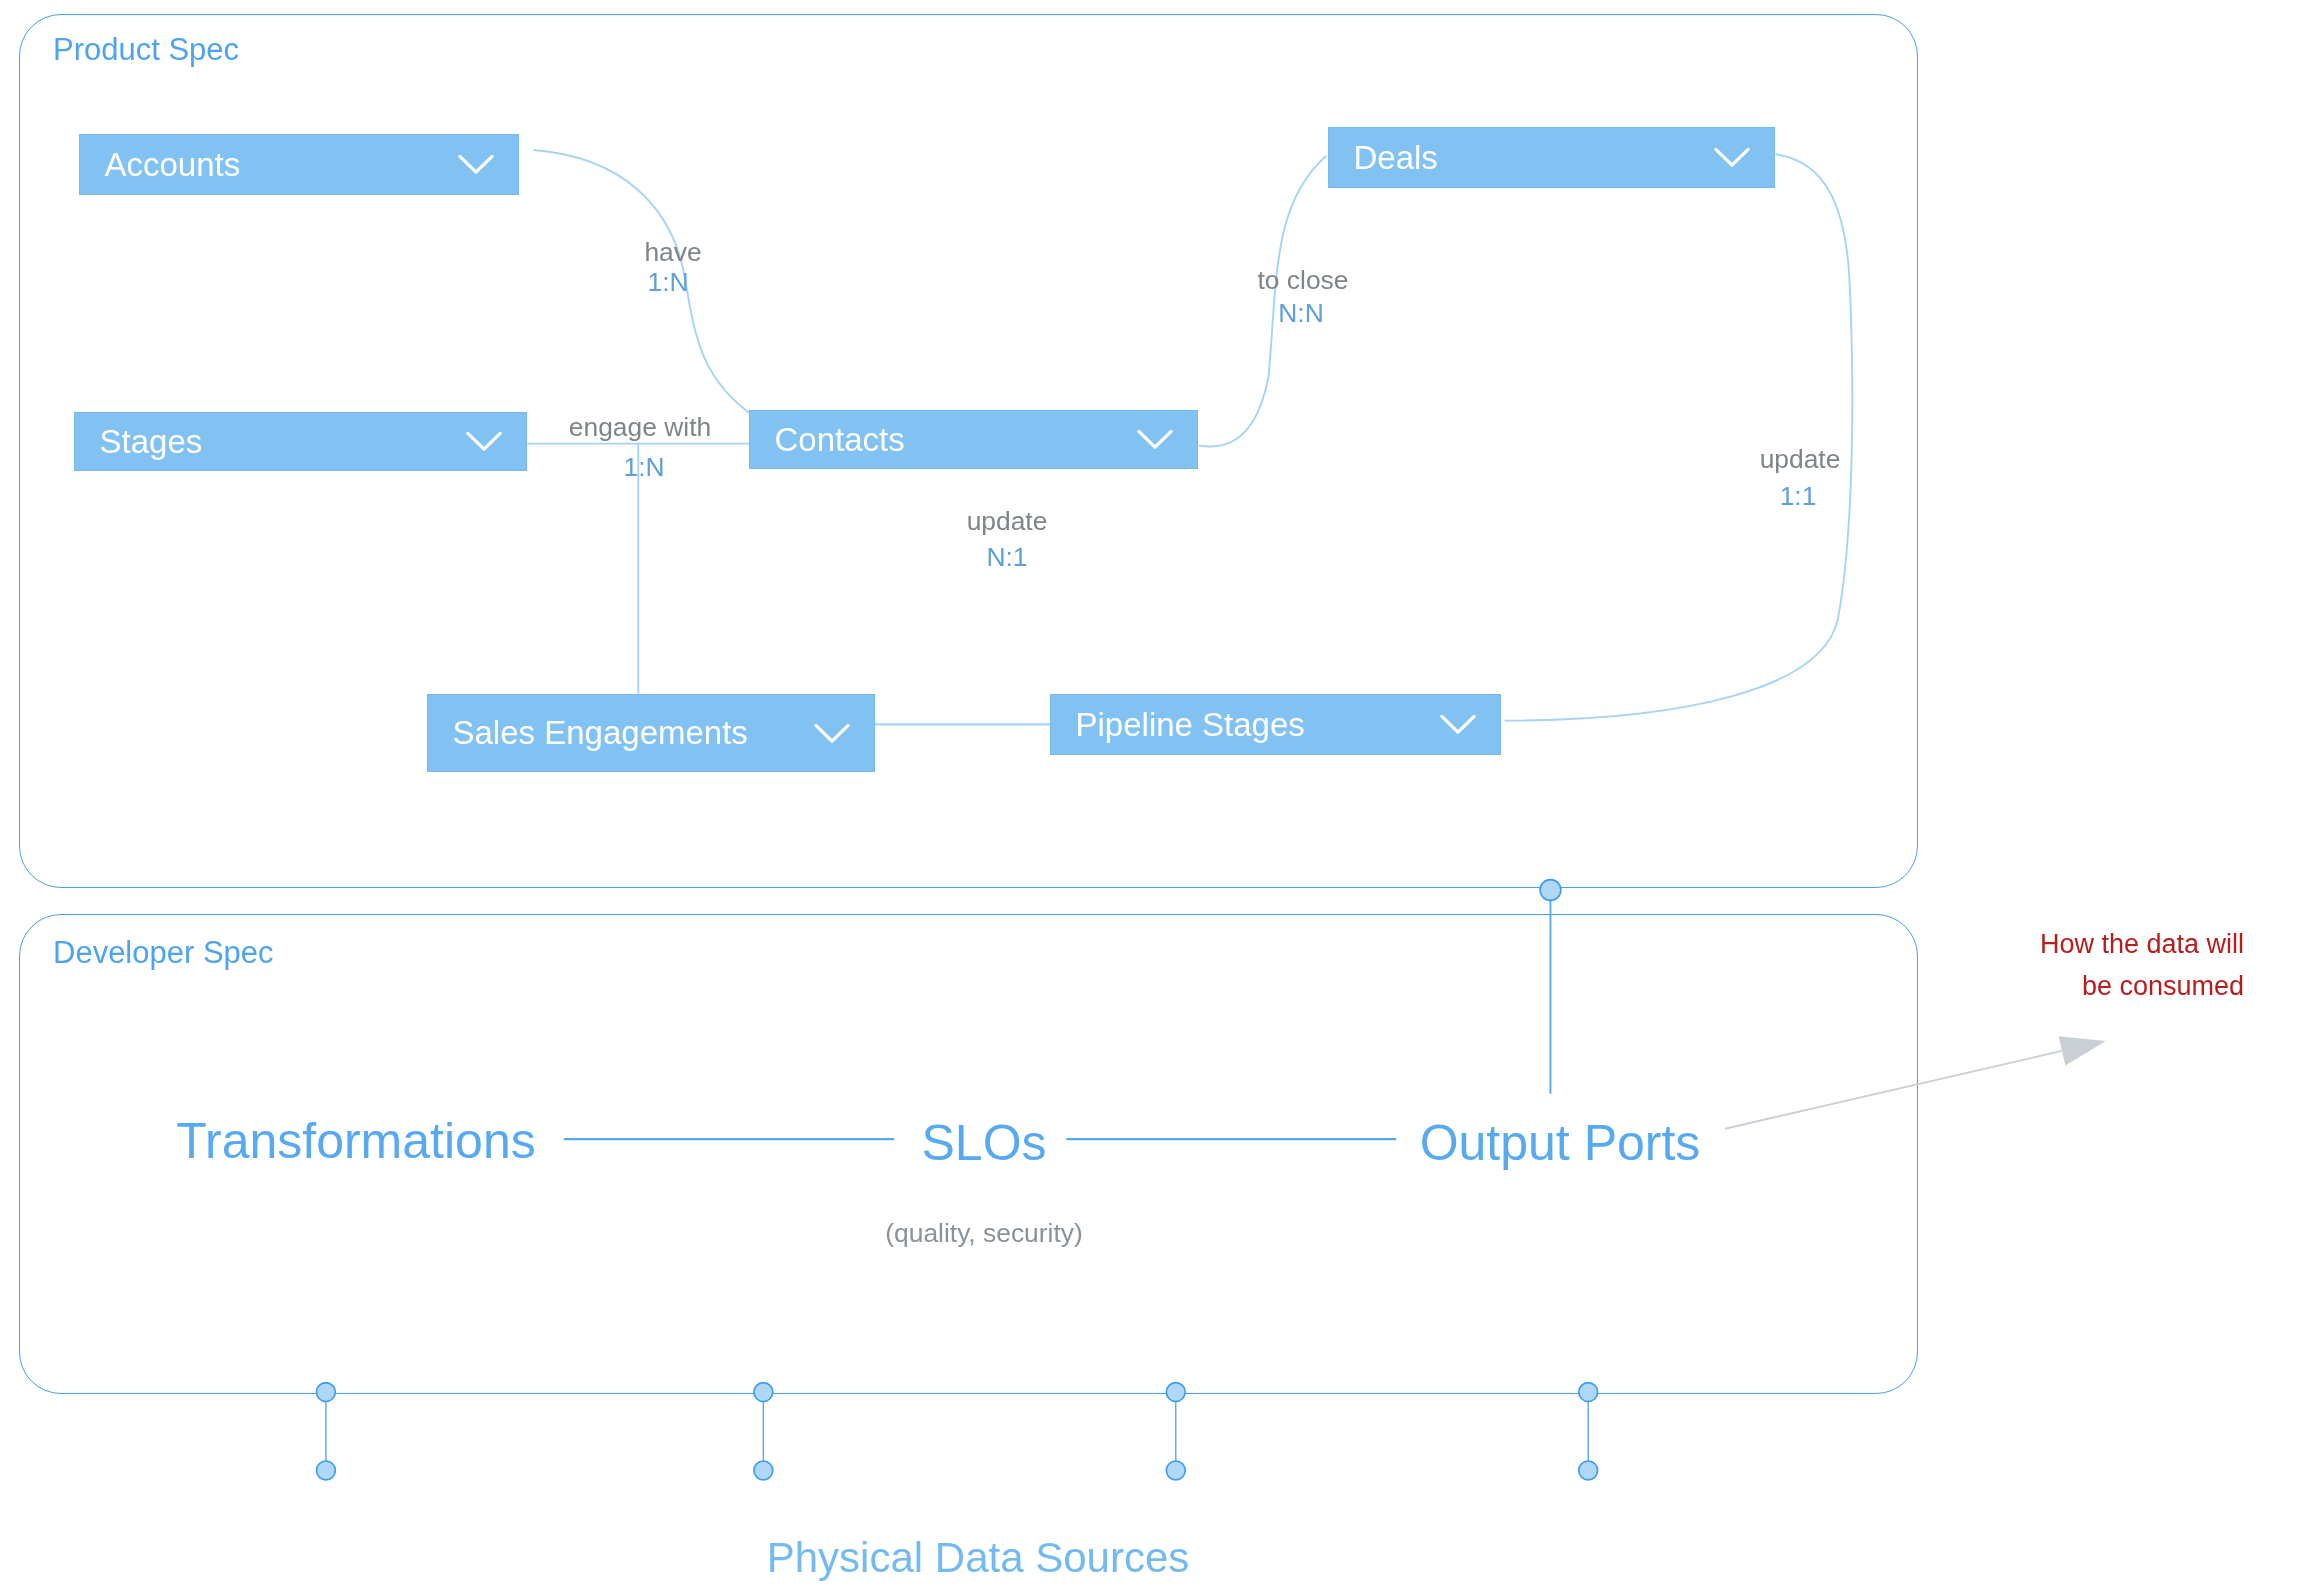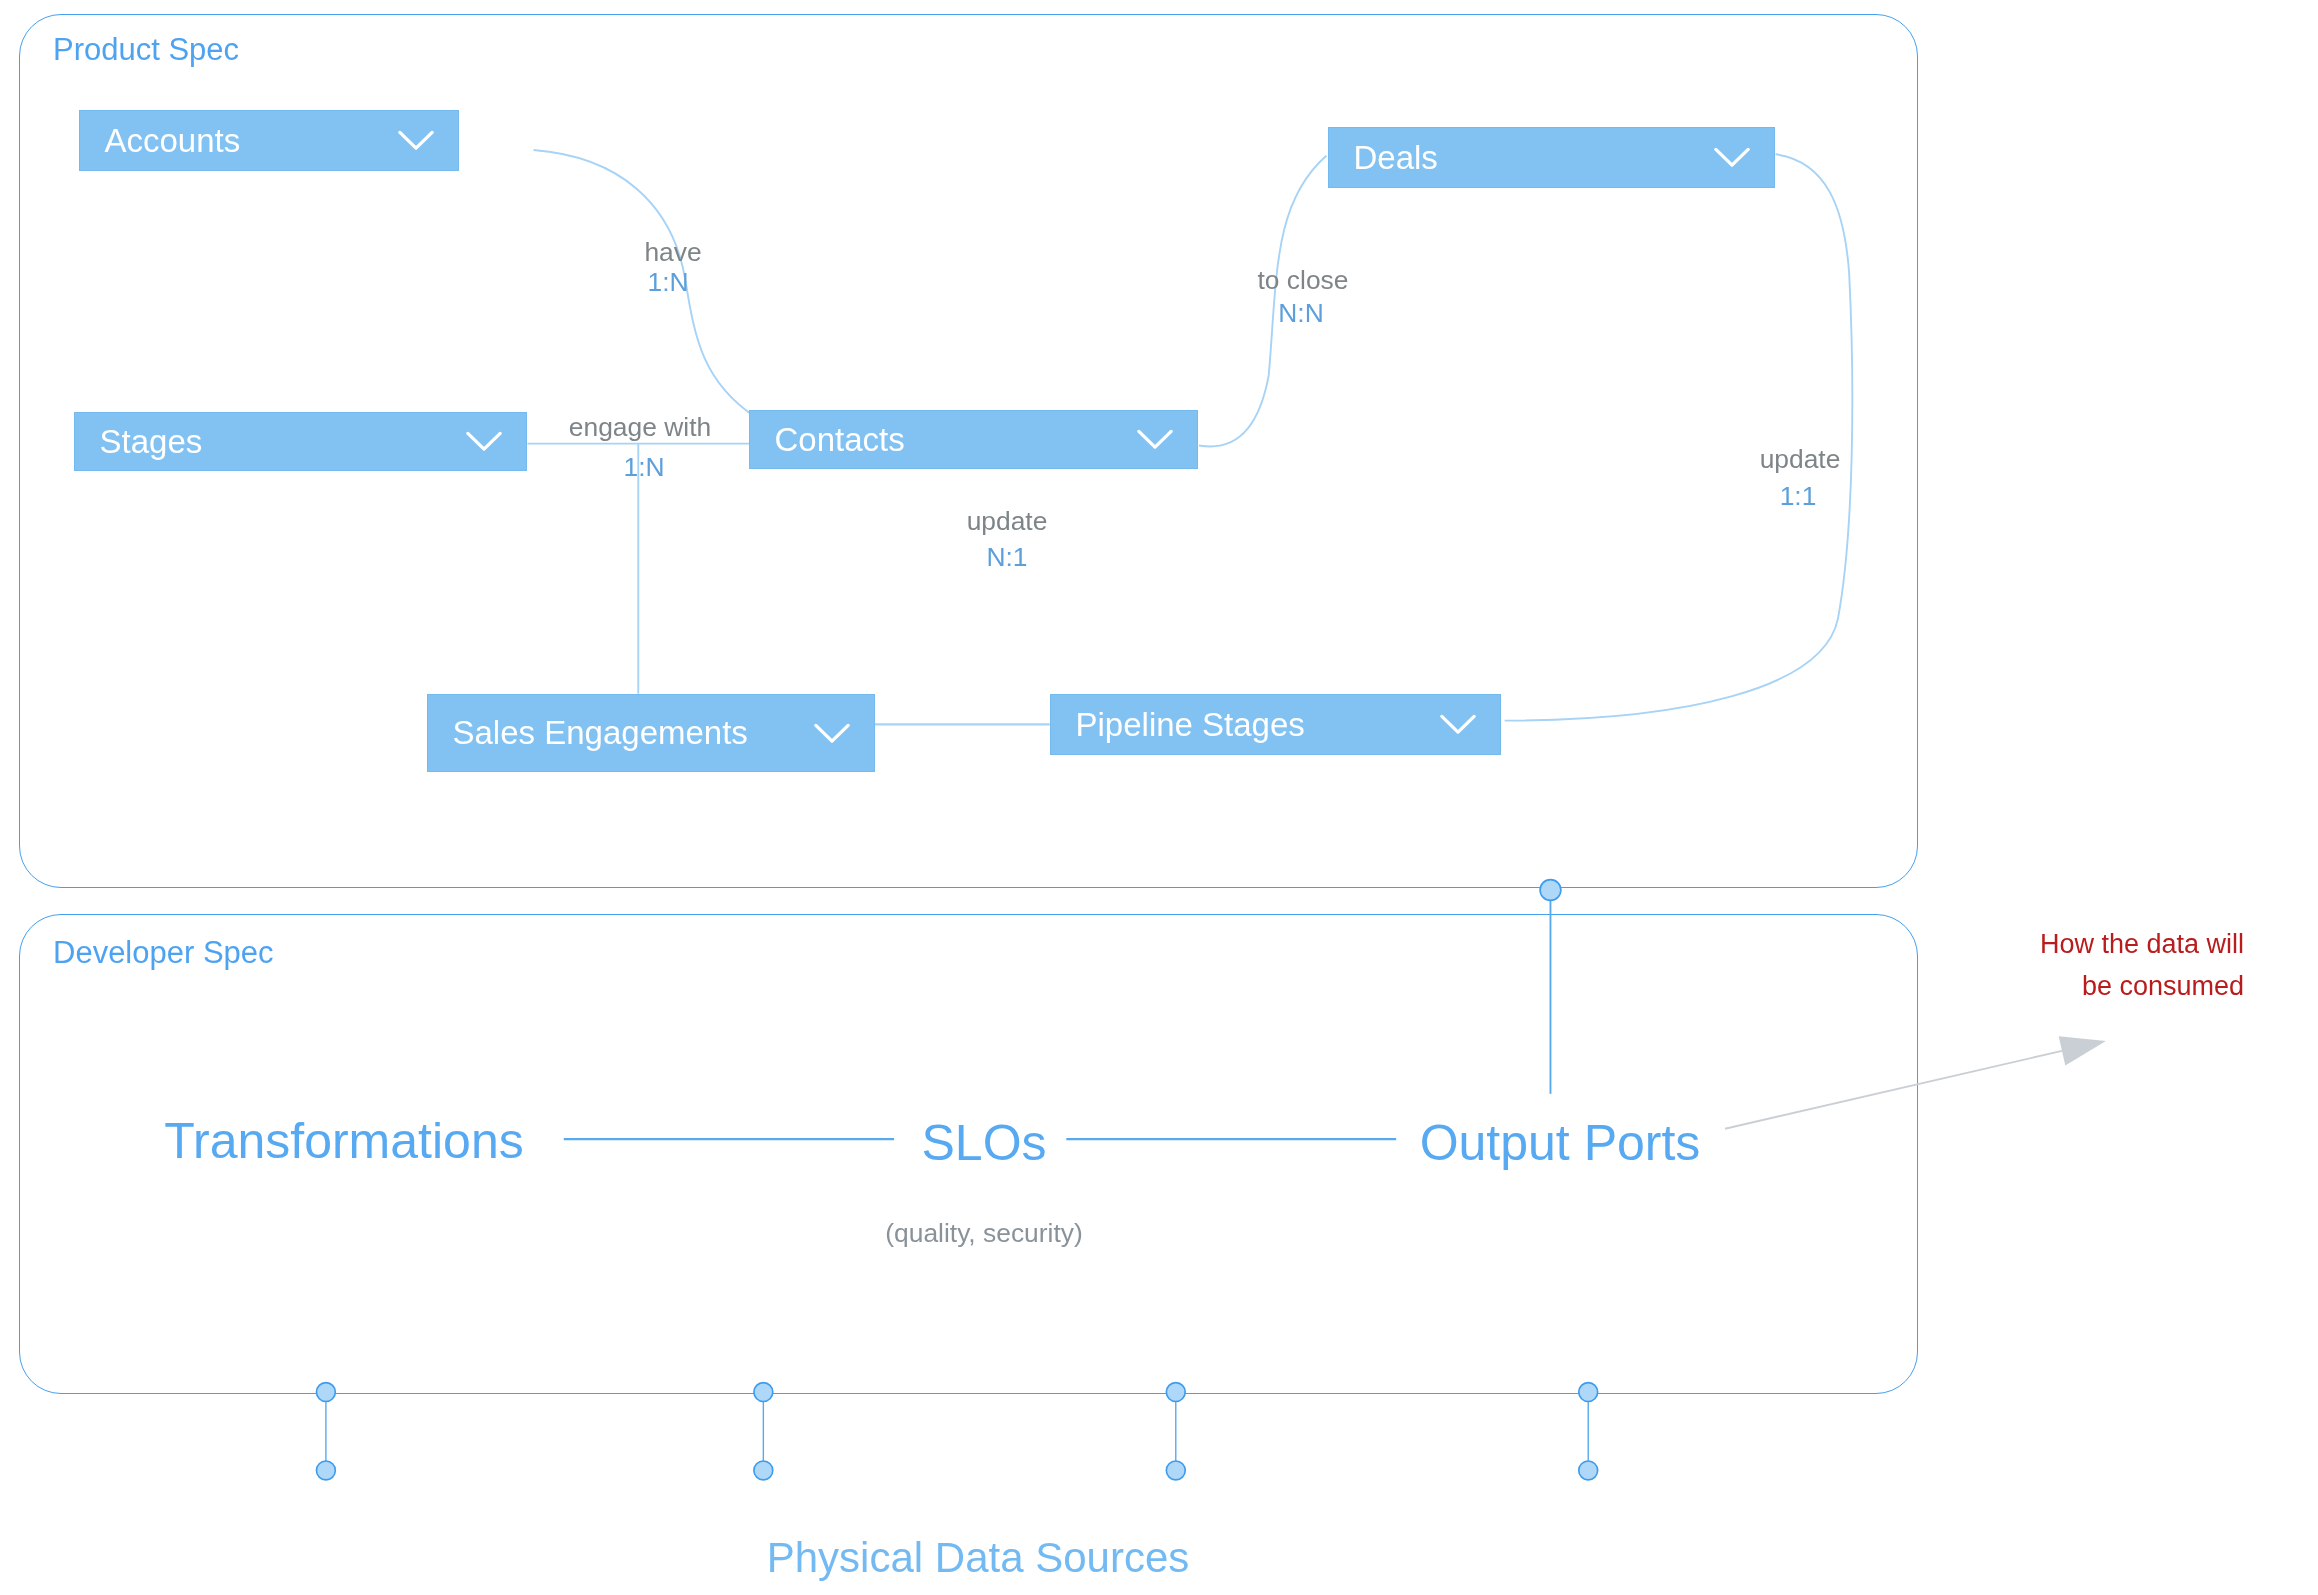--- a/index.html
+++ b/index.html
@@ -135,21 +135,21 @@
       <circle cx="2491" cy="2950" r="20" fill="#AFD8F8" stroke="#3E9CEE" stroke-width="3.5"></circle>
       <circle cx="2491" cy="3116" r="20" fill="#AFD8F8" stroke="#3E9CEE" stroke-width="3.5"></circle>
     </g>
     <g>
       <path d="M 3365 2950 L 3365 3098" stroke="#58AAEF" stroke-width="3" fill="none"></path>
       <circle cx="3365" cy="2950" r="20" fill="#AFD8F8" stroke="#3E9CEE" stroke-width="3.5"></circle>
       <circle cx="3365" cy="3116" r="20" fill="#AFD8F8" stroke="#3E9CEE" stroke-width="3.5"></circle>
     </g>
   </svg>
 
-  <div class="entity" style="left:79px;top:110px;width:380px;height:61px">
+  <div class="entity" style="left:79px;top:134px;width:440px;height:61px">
     <span class="entity-label">Accounts</span>
     <span class="chev">
       <svg width="38" height="21" viewBox="0 0 80 44">
           <polyline points="6,5 40,38 74,5"></polyline>
         </svg>
     </span>
   </div>
 
   <div class="entity" style="left:1328px;top:127px;width:447px;height:61px">
     <span class="entity-label">Deals</span>
@@ -204,21 +204,21 @@
 
   <div class="rel" style="left:1007px;top:521px">update</div>
   <div class="rel card" style="left:1007px;top:557px">N:1</div>
 
   <div class="rel" style="left:1303px;top:280px">to close</div>
   <div class="rel card" style="left:1301px;top:313px">N:N</div>
 
   <div class="rel" style="left:1800px;top:459px">update</div>
   <div class="rel card" style="left:1798px;top:496px">1:1</div>
 
-  <div class="bignode" style="left:344px;top:1141px">Transformations</div>
+  <div class="bignode" style="left:356px;top:1141px">Transformations</div>
   <div class="bignode" style="left:984px;top:1143px">SLOs</div>
   <div class="subnote" style="left:984px;top:1189px">(quality, security)</div>
   <div class="bignode" style="left:1560px;top:1143px">Output Ports</div>
 
   <div class="consume-note">
     <div>How the data will</div>
     <div>be consumed</div>
   </div>
 
   <div class="physical">Physical Data Sources</div>

